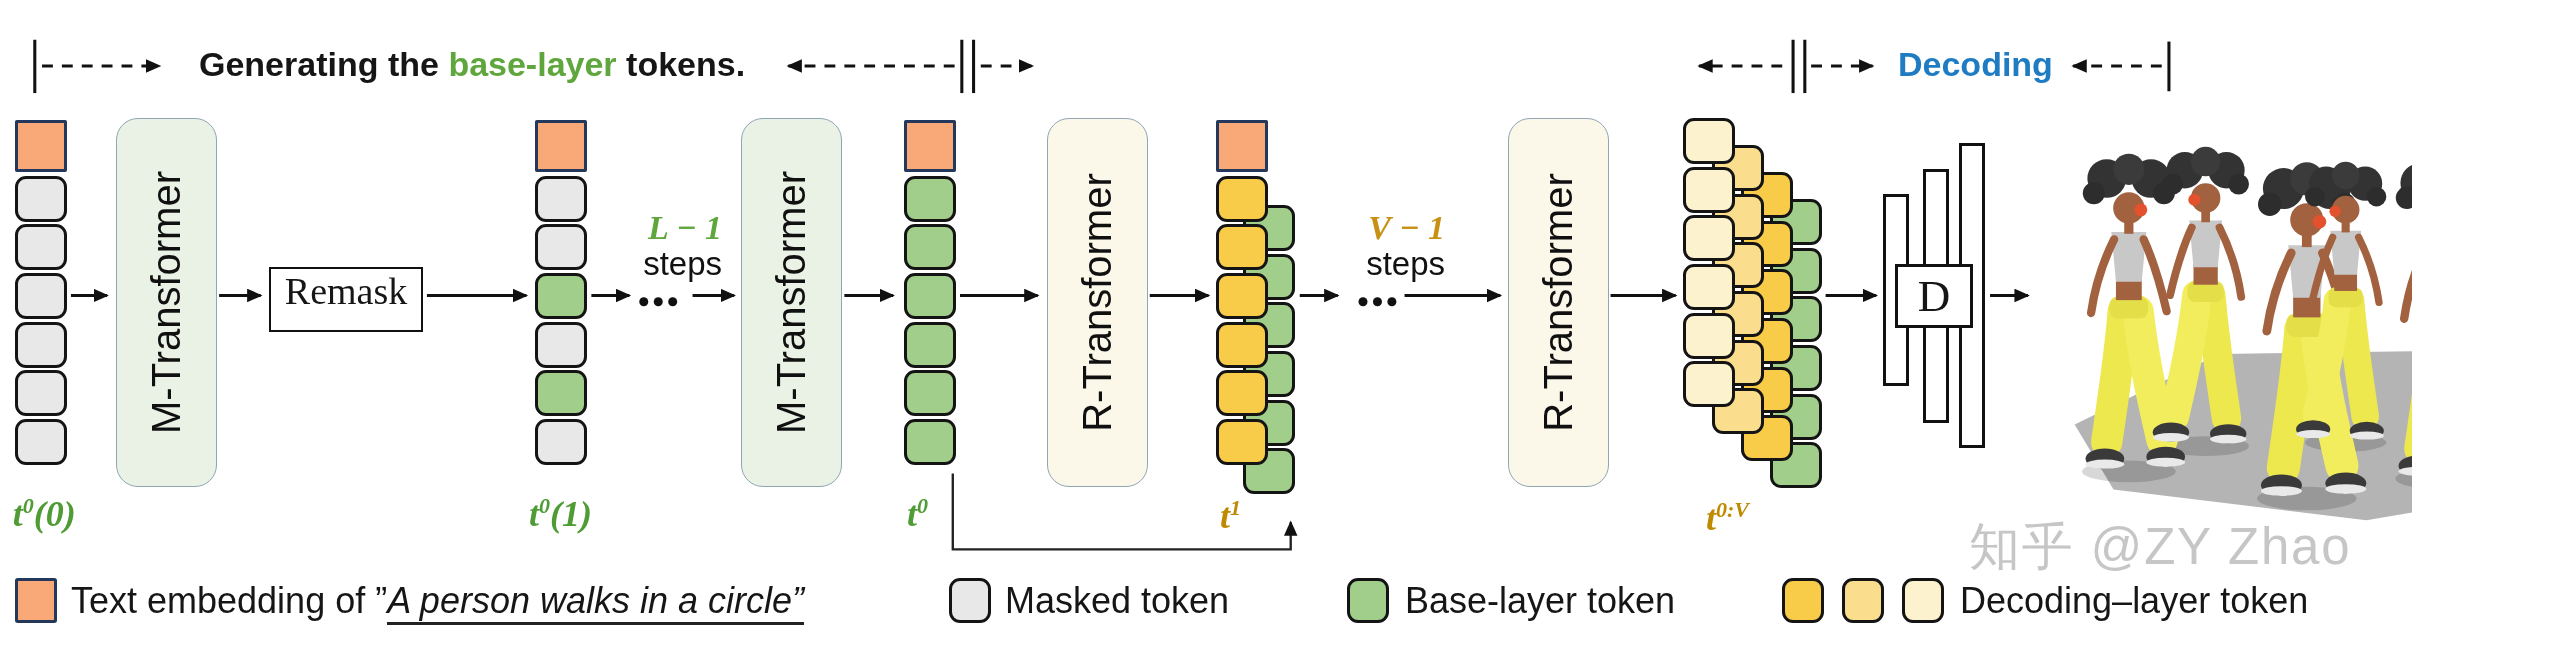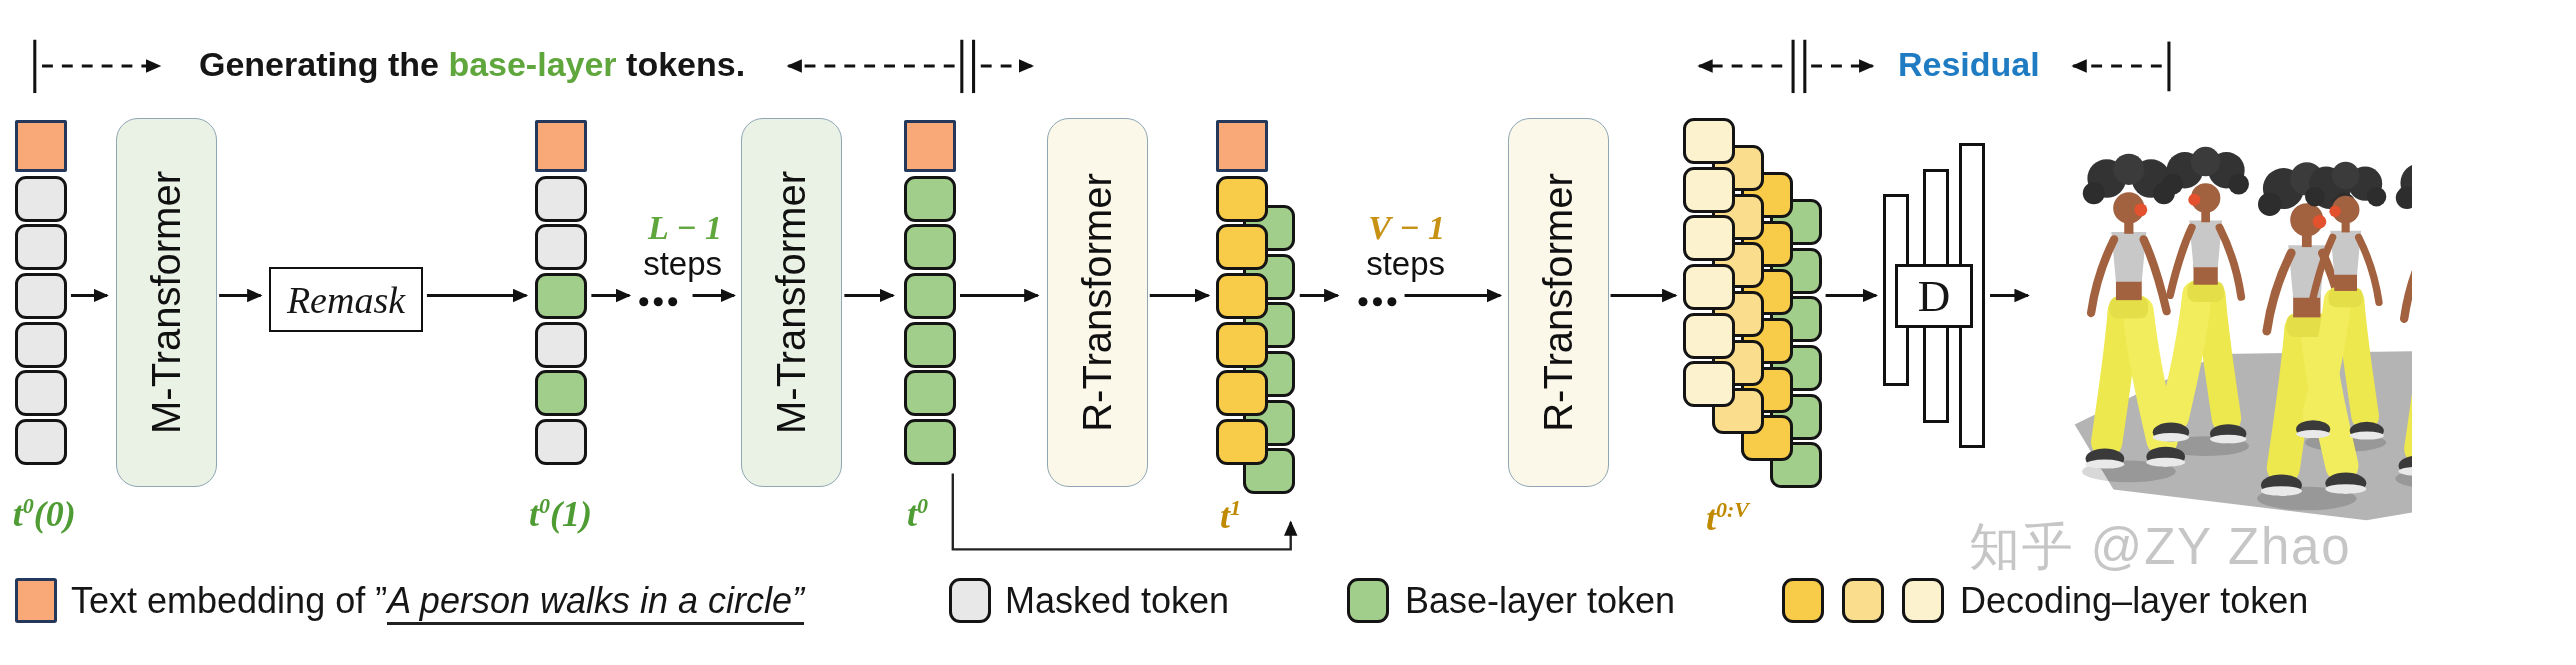--- a/index.html
+++ b/index.html
@@ -27,22 +27,22 @@
   .lab-gold{color:#C08A00;}
 
   
   .tbox{position:absolute;width:99px;height:367px;border:1.4px solid #8FA6B4;border-radius:22px;
         display:flex;align-items:center;justify-content:center;z-index:3;}
   .tbox span{transform:rotate(-90deg);white-space:nowrap;font-size:40px;color:#101010;}
   .tbox-green{background:#EAF2E6;}
   .tbox-cream{background:#FBF8E9;}
 
   .remask{position:absolute;left:269px;top:267px;width:154px;height:65px;background:#fff;
-          border:2.7px solid #111;display:flex;align-items:center;justify-content:center;
-          font-family:"Liberation Serif",serif;font-size:38px;z-index:3;box-sizing:border-box;font-style:italic;}
+          border:2.7px solid #111;display:flex;justify-content:center;
+          font-family:"Liberation Serif",serif;font-size:38px;z-index:3;box-sizing:border-box;}
 
   
   .dbar{position:absolute;background:#fff;border:3.6px solid #111;box-sizing:border-box;z-index:2;}
   .dbox{position:absolute;left:1895px;top:264px;width:78px;height:64px;background:#fff;
         border:3.6px solid #111;box-sizing:border-box;display:flex;align-items:center;justify-content:center;
         font-family:"Liberation Serif",serif;font-size:45px;z-index:3;}
 
   
   .steps{position:absolute;width:136px;text-align:right;z-index:3;}
   .steps .cnt{font-family:"Liberation Serif",serif;font-style:italic;font-weight:bold;font-size:34px;line-height:36px;}
@@ -115,21 +115,21 @@
         <circle cx="1540" cy="334" r="5"></circle>
     </g>
 
     <path d="M1054 524 L1054 608 L1428 608 L1428 578" stroke="#222" stroke-width="2.6" fill="none" marker-end="url(#ah)"></path>
   </svg>
 
   <div class="phase" style="left:199px;">
     <span>Generating the </span><span class="kw-green">base-layer</span><span> tokens.</span>
   </div>
   <div class="phase" style="left:1898px;">
-    <span class="kw-blue">Residual</span>
+    <span class="kw-blue">Decoding</span>
   </div>
 
   <div class="tcol" style="left:14.5px;top:120px;">
       <div class="tok tok-text" style="background: rgb(249, 168, 119);"></div>
       <div class="tok" style="background: rgb(232, 232, 232);"></div>
       <div class="tok" style="background: rgb(232, 232, 232);"></div>
       <div class="tok" style="background: rgb(232, 232, 232);"></div>
       <div class="tok" style="background: rgb(232, 232, 232);"></div>
       <div class="tok" style="background: rgb(232, 232, 232);"></div>
       <div class="tok" style="background: rgb(232, 232, 232);"></div>

